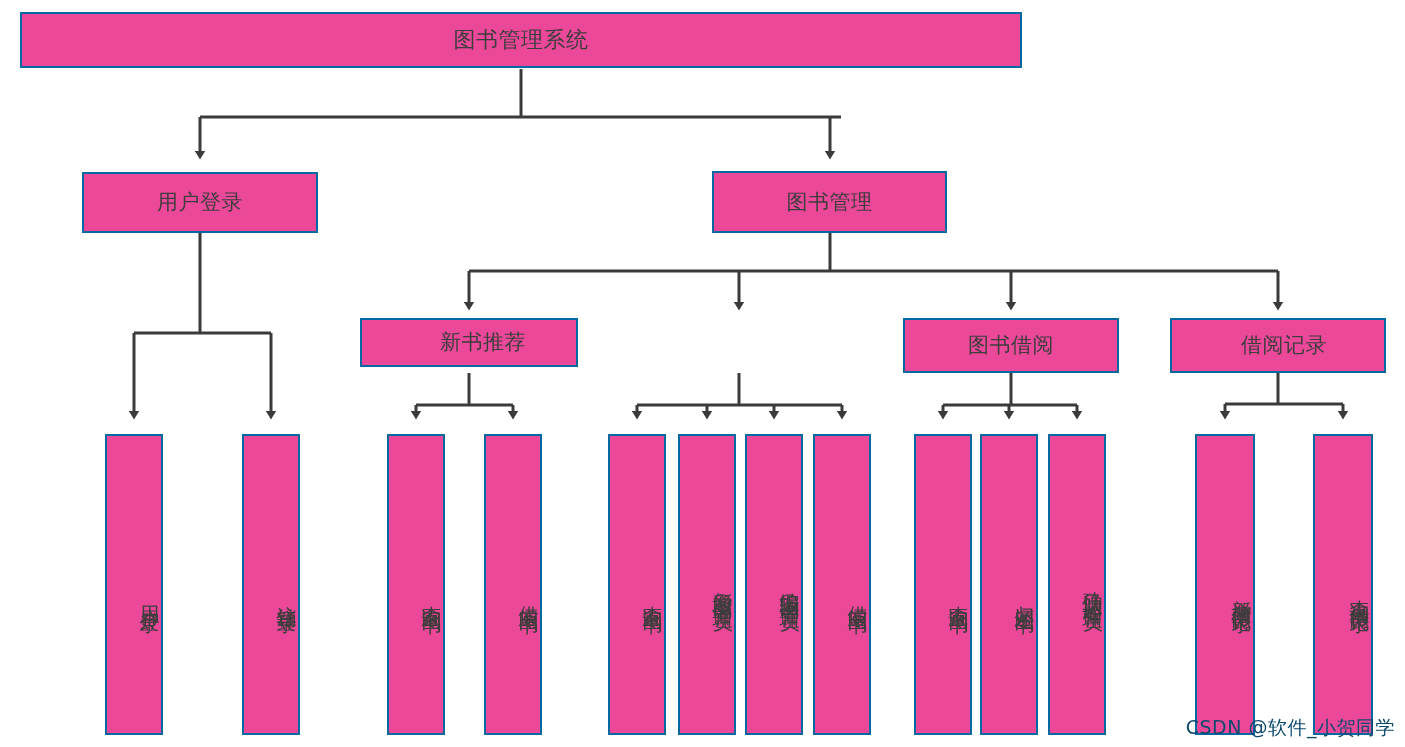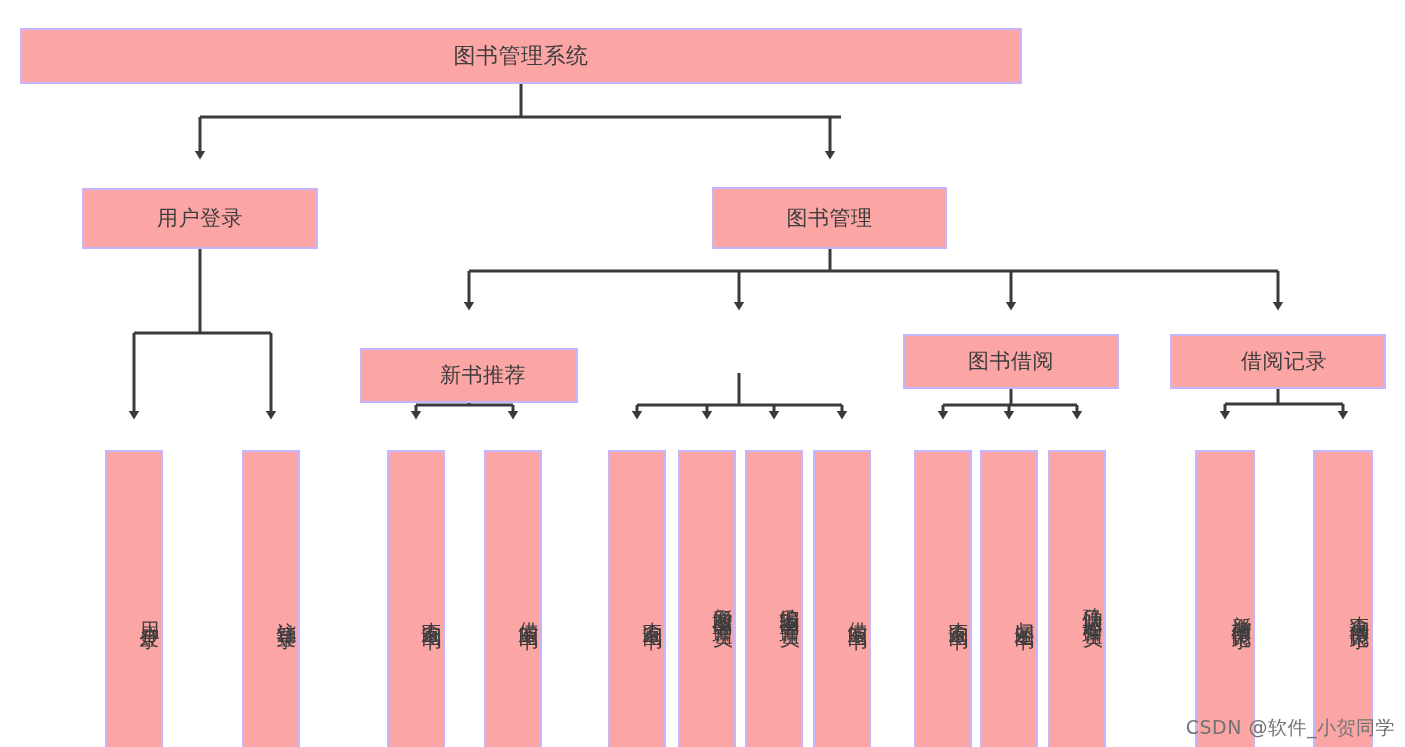--- a/index.html
+++ b/index.html
@@ -21,28 +21,27 @@
     position: absolute;
     left: 0;
     top: 0;
     width: 1405px;
     height: 747px;
     pointer-events: none;
   }
   .node {
     position: absolute;
     box-sizing: border-box;
-    border: 2px solid #c4b5fd;
-    background: #fca5a5;
+    border: 2px solid #0369a1;
+    background: #ec4899;
     display: flex;
     align-items: center;
     justify-content: center;
     color: #3d3d3d;
     line-height: 1.18;
-    margin-top: 16px;
   }
   .node.horiz {
     font-size: 21px;
     letter-spacing: 0.5px;
     text-align: center;
   }
   .node.root {
     font-size: 22px;
   }
   .node.vert {
@@ -57,21 +56,21 @@
   .node.vert .vtext {
     writing-mode: vertical-rl;
     text-orientation: upright;
     display: block;
   }
   .watermark {
     position: absolute;
     right: 10px;
     bottom: 6px;
     font-size: 19px;
-    color: #737373;
+    color: #0c4a6e;
     white-space: nowrap;
     letter-spacing: 0.5px;
   }
 </style>
 </head>
 <body>
 
 <div id="canvas">
 
   <svg id="edges" viewBox="0 0 1405 747">
@@ -128,21 +127,21 @@
     <span>图书管理系统</span>
   </div>
 
   <div class="node horiz" style="left:82px; top:172px; width:236px; height:61px;">
     <span>用户登录</span>
   </div>
   <div class="node horiz" style="left:712px; top:171px; width:235px; height:62px;font-family:Liberation Serif, serif;">
     <span>图书管理</span>
   </div>
 
-  <div class="node horiz" style="left:360px; top:332px; width:218px; height:55px;padding-left:28px;">
+  <div class="node horiz" style="left:360px; top:318px; width:218px; height:49px;padding-left:28px;">
     <span>新书推荐</span>
   </div>
   <div class="node horiz" style="left:903px; top:318px; width:216px; height:55px;">
     <span>图书借阅</span>
   </div>
   <div class="node horiz" style="left:1170px; top:318px; width:216px; height:55px;padding-left:12px;">
     <span>借阅记录</span>
   </div>
 
   <div class="node vert" style="left:105px; top:434px; width:58px; height:301px;">

